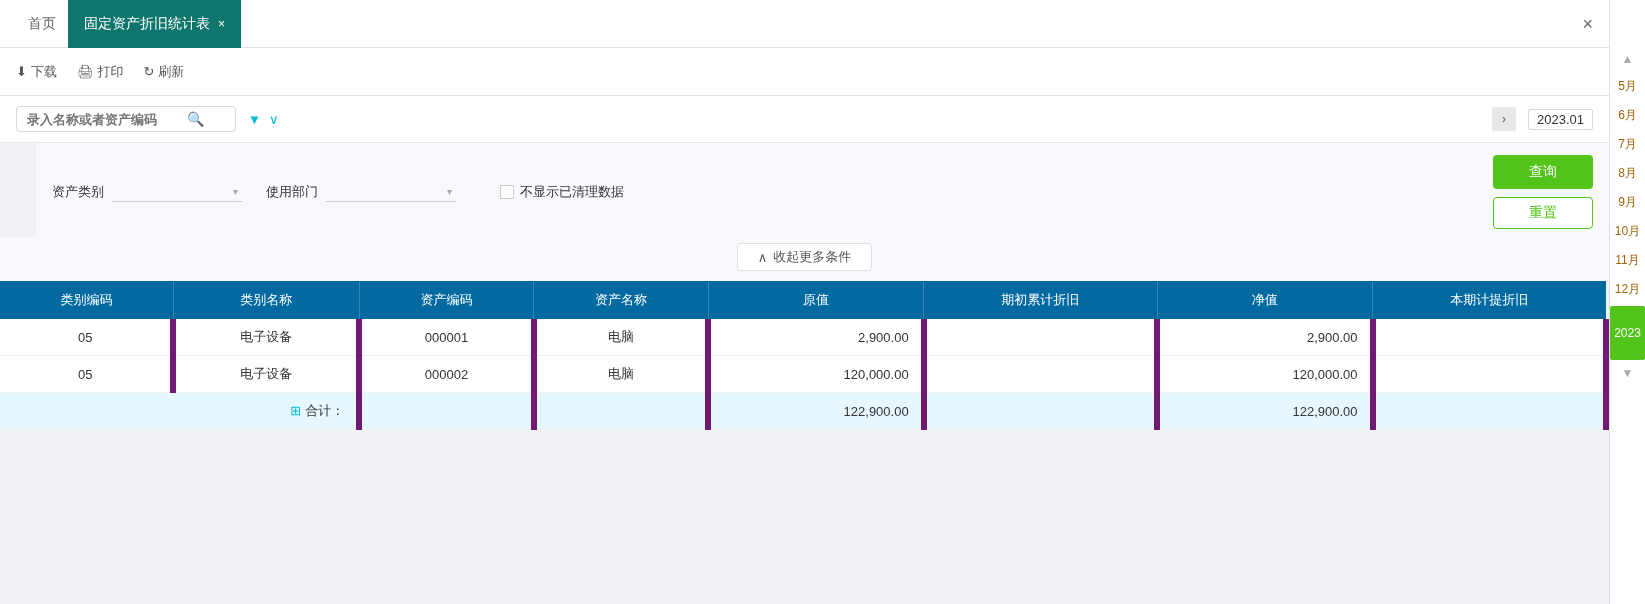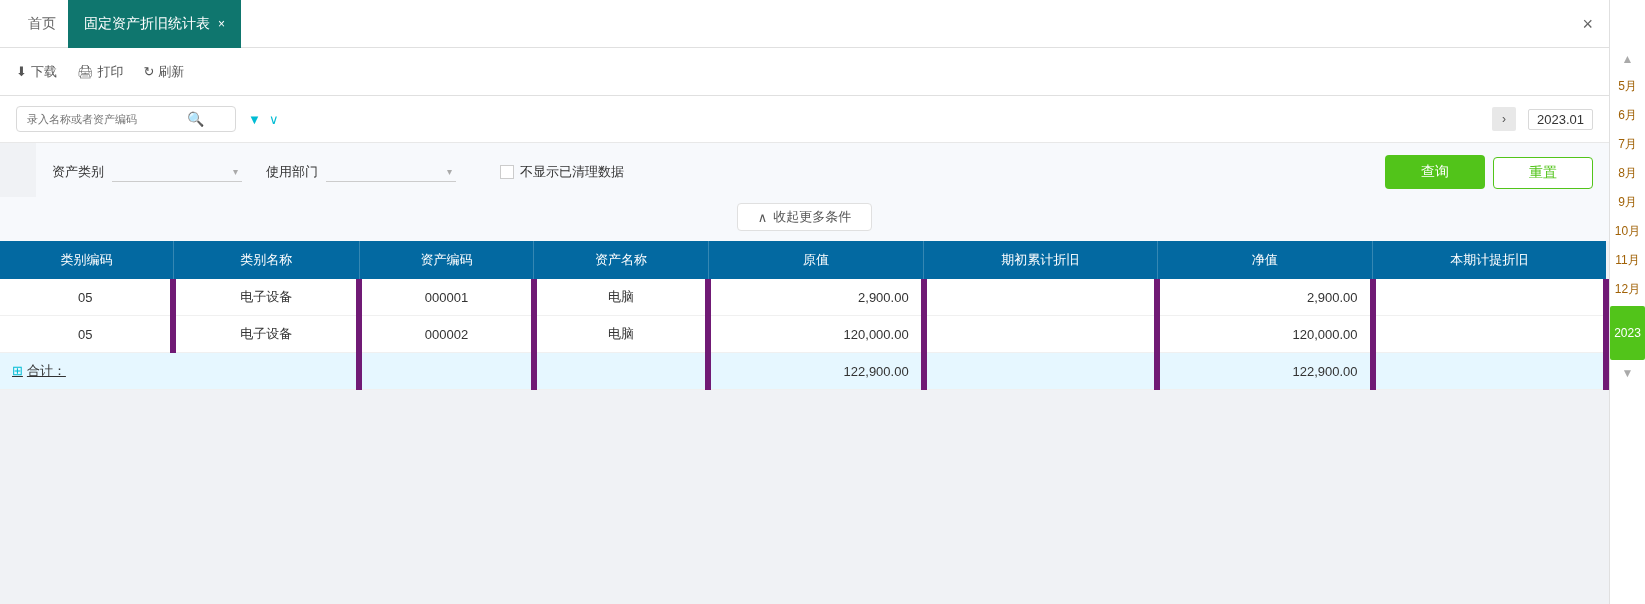--- a/index.html
+++ b/index.html
@@ -122,24 +122,25 @@
       align-items: center;
       border: 1px solid #d9d9d9;
       border-radius: 4px;
       padding: 4px 10px;
       width: 220px;
       background: #fff;
     }
     .search-input {
       border: none;
       outline: none;
-      font-size: 11px;
+      font-size: 13px;
       color: #3b82f6;
       width: 160px;
       background: transparent;
+      font-weight: bold;
     }
     .search-icon-span {
       color: #aaa;
       font-size: 14px;
     }
     .more-conditions {
       display: flex;
       align-items: center;
       gap: 4px;
       color: #00bcd4;
@@ -220,21 +221,21 @@
       background: #fff;
       display: inline-block;
     }
     .checkbox-label {
       font-size: 13px;
       color: #333;
     }
     .filter-buttons {
       margin-left: auto;
       display: flex;
-      flex-direction: row;
+      flex-direction: column;
       gap: 8px;
       align-items: flex-end;
     }
     .btn-query {
       background: #52c41a;
       color: #fff;
       border: none;
       border-radius: 4px;
       padding: 8px 32px;
       font-size: 14px;
@@ -458,21 +459,21 @@
     <td>05</td>
     <td>电子设备</td>
     <td>000002</td>
     <td>电脑</td>
     <td class="right">120,000.00</td>
     <td class="right"></td>
     <td class="right">120,000.00</td>
     <td class="right"></td>
   </tr>
           <tr class="total-row">
-  <td colspan="2" style="text-align:left;text-decoration:underline;">
+  <td colspan="2" style="text-align:right;">
     <span style="color:#00bcd4;margin-right:4px;">⊞</span>合计：
   </td>
   <td></td>
   <td></td>
   <td class="right">122,900.00</td>
   <td class="right"></td>
   <td class="right">122,900.00</td>
   <td class="right"></td>
 </tr>
         </tbody>

